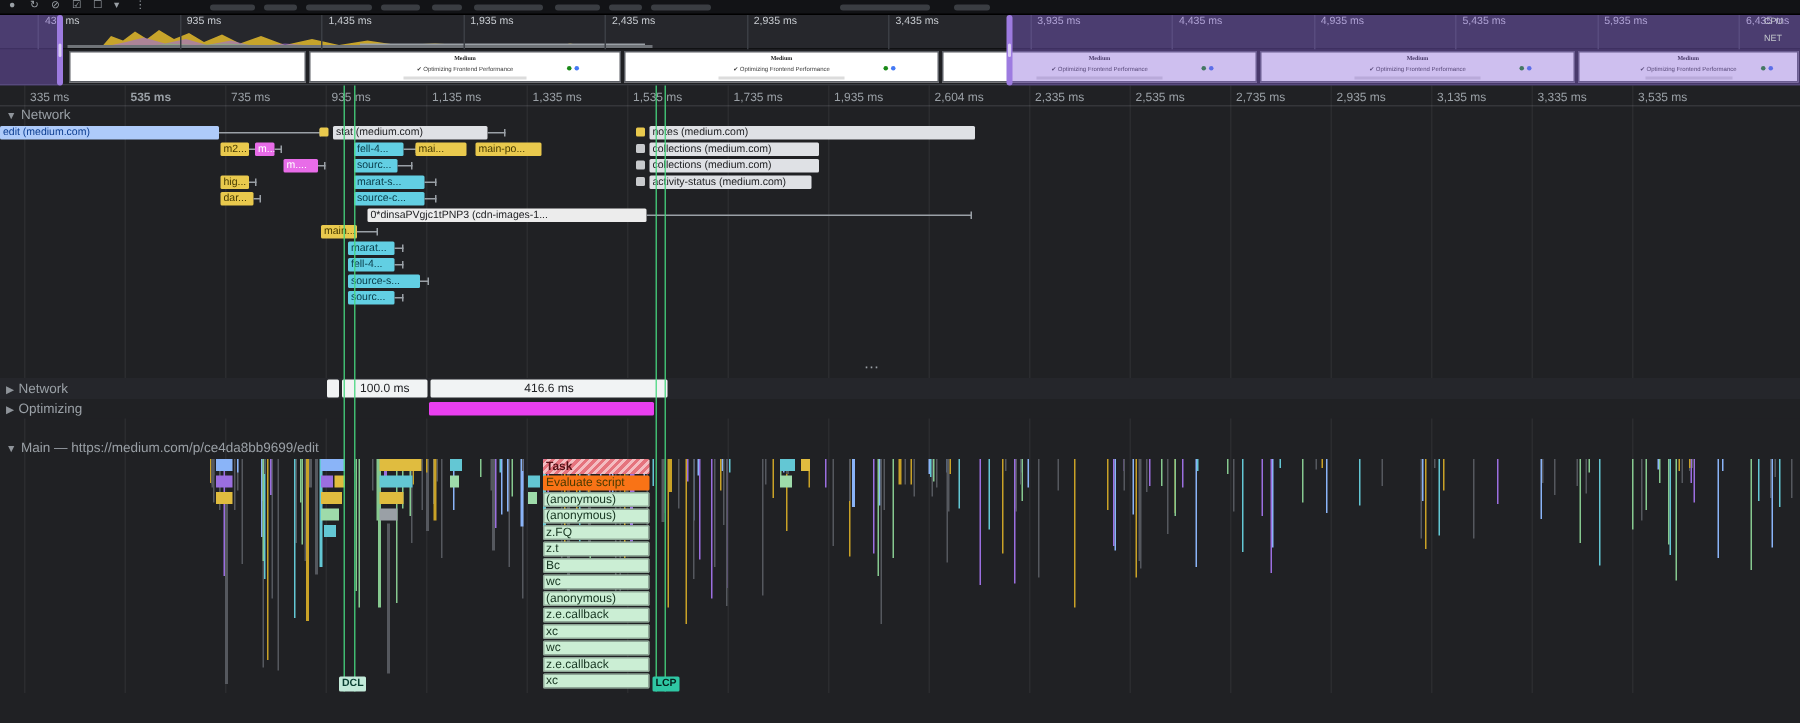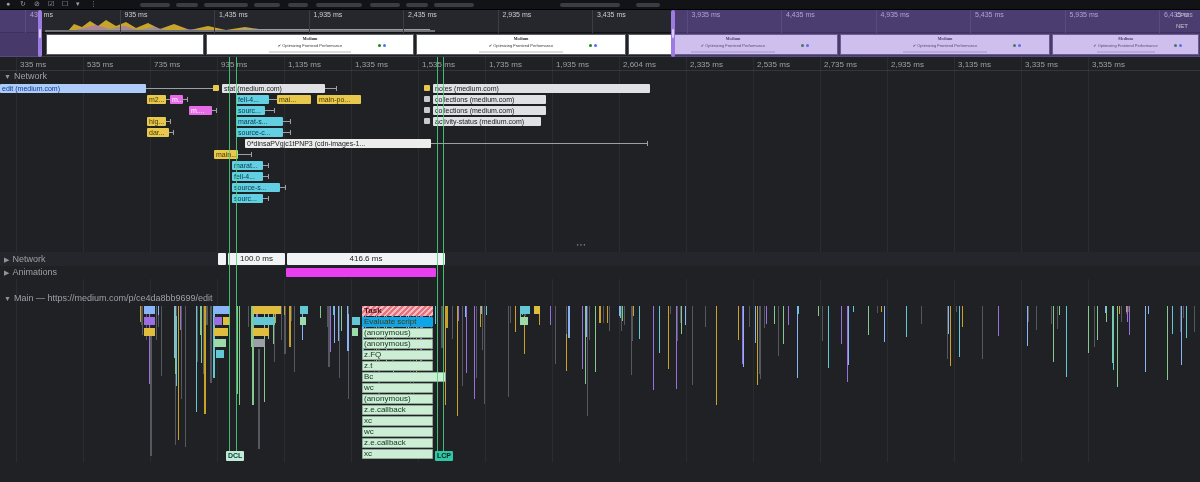--- a/index.html
+++ b/index.html
@@ -69,21 +69,21 @@
   #anim-row{left:0;top:266px;width:100%;height:13px;background:#202124}
   .anim-bar{top:2px;height:9px;background:#e93ff0;border-radius:1px}
   #ls-row{left:0;top:279px;width:100%;height:14px;background:#25262b}
   #ls-line{left:276px;top:6px;width:344px;height:2px;background:#8a63d2}
   #ls-dot{left:273px;top:5px;width:4px;height:4px;border-radius:50%;background:#b38cf0}
 
   
   #flame{left:0;top:305px;width:1200px;height:158px;overflow:hidden}
   .stk{height:10px;font-size:8px;line-height:10px;padding:0 2px;overflow:hidden;white-space:nowrap;border-radius:1px}
   .stk-task{background:repeating-linear-gradient(135deg,#e5737d 0px,#e5737d 2px,#f4bcc1 2px,#f4bcc1 4px);color:#541016;font-weight:bold}
-  .stk-script{background:#0ea5e9;color:#4a3a00}
+  .stk-script{background:#f97316;color:#4a3a00}
   .stk-fn{background:#cbeed4;color:#163420;box-shadow:inset 0 0 0 1px rgba(32,33,36,0.35)}
 
   
   .marker-line{top:57px;width:1px;height:404px;background:#46d67f;opacity:.85;z-index:40}
   .marker-badge{top:451px;height:10px;font-size:7px;font-weight:bold;line-height:10px;padding:0 2px;border-radius:1px;z-index:41}
   .badge-DCL{background:#c2ead9;color:#0a3f31}
   .badge-LCP{background:#2fc7a4;color:#05241e}
 
   
   #tabs{left:0;top:465px;width:100%;height:17px;background:#28292d;border-top:1px solid #3a3d42;padding-left:2px}
@@ -197,21 +197,21 @@
   <div class="a" id="ov-overlay-right" style="background: rgba(132, 94, 214, 0.4);"></div>
   <div class="a" id="handle-left" style="background: rgb(157, 123, 224);">
       <div class="notch"></div>
     </div>
   <div class="a" id="handle-right" style="background: rgb(157, 123, 224);">
       <div class="notch"></div>
     </div>
 
   <div class="a" id="ruler">
       <div class="ruler-label" style="position: absolute; left: 20px;">335 ms</div>
-      <div class="ruler-label" style="position: absolute; left: 87px;">535 ms</div>
+      <div class="ruler-label" style="position: absolute; left: 87px; font-weight: bold;">535 ms</div>
       <div class="ruler-label" style="position: absolute; left: 154px;">735 ms</div>
       <div class="ruler-label" style="position: absolute; left: 221px;">935 ms</div>
       <div class="ruler-label" style="position: absolute; left: 288px;">1,135 ms</div>
       <div class="ruler-label" style="position: absolute; left: 355px;">1,335 ms</div>
       <div class="ruler-label" style="position: absolute; left: 422px;">1,535 ms</div>
       <div class="ruler-label" style="position: absolute; left: 489px;">1,735 ms</div>
       <div class="ruler-label" style="position: absolute; left: 556px;">1,935 ms</div>
       <div class="ruler-label" style="position: absolute; left: 623px;">2,604 ms</div>
       <div class="ruler-label" style="position: absolute; left: 690px;">2,335 ms</div>
       <div class="ruler-label" style="position: absolute; left: 757px;">2,535 ms</div>
@@ -312,21 +312,21 @@
   <div class="a" id="splitter">⋯</div>
 
   <div class="a" id="frames-row">
     <span class="rowlab" style="top:2px"><span class="caret">▶</span><span>Network</span></span>
   <div class="frame-bar" style="position: absolute; left: 218px; width: 8px;"></div>
       <div class="frame-bar" style="position: absolute; left: 228px; width: 57px;">100.0 ms</div>
       <div class="frame-bar" style="position: absolute; left: 287px; width: 158px;">416.6 ms</div>
     </div>
 
   <div class="a" id="anim-row">
-    <span class="rowlab" style="top:1px"><span class="caret">▶</span><span>Animations</span></span>
+    <span class="rowlab" style="top:1px"><span class="caret">▶</span><span>Optimizing</span></span>
   <div class="anim-bar" style="position: absolute; left: 286px; width: 150px; background: rgb(233, 63, 240);"></div>
     </div>
 
 
   <div class="a" id="main-header">
     <span class="caret">▼</span><span>Main — https://medium.com/p/ce4da8bb9699/edit</span>
   </div>
   <div class="a" id="flame">
       <div style="position: absolute; left: 175.014px; top: 1px; width: 1px; height: 139.44px; background: rgb(85, 88, 94);"></div>
       <div style="position: absolute; left: 197.47px; top: 1px; width: 1px; height: 56.0365px; background: rgb(85, 88, 94);"></div>
@@ -584,21 +584,21 @@
       <div style="position: absolute; left: 520px; top: 12px; width: 8px; height: 8px; background: rgb(158, 219, 170);"></div>
       <div style="position: absolute; left: 534px; top: 1px; width: 6px; height: 8px; background: rgb(224, 188, 63);"></div>
       <div style="position: absolute; left: 352px; top: 12px; width: 8px; height: 8px; background: rgb(99, 199, 212);"></div>
       <div style="position: absolute; left: 352px; top: 23px; width: 6px; height: 8px; background: rgb(158, 219, 170);"></div>
       <div class="stk stk-task" style="position: absolute; left: 362px; width: 71px; top: 1px;">Task</div>
       <div class="stk stk-script" style="position: absolute; left: 362px; width: 71px; top: 12px;">Evaluate script</div>
       <div class="stk stk-fn" style="position: absolute; left: 362px; width: 71px; top: 23px;">(anonymous)</div>
       <div class="stk stk-fn" style="position: absolute; left: 362px; width: 71px; top: 34px;">(anonymous)</div>
       <div class="stk stk-fn" style="position: absolute; left: 362px; width: 71px; top: 45px;">z.FQ</div>
       <div class="stk stk-fn" style="position: absolute; left: 362px; width: 71px; top: 56px;">z.t</div>
-      <div class="stk stk-fn" style="position: absolute; left: 362px; width: 84px; top: 67px;">Bc</div>
+      <div class="stk stk-fn" style="position: absolute; left: 362px; width: 71px; top: 67px;">Bc</div>
       <div class="stk stk-fn" style="position: absolute; left: 362px; width: 71px; top: 78px;">wc</div>
       <div class="stk stk-fn" style="position: absolute; left: 362px; width: 71px; top: 89px;">(anonymous)</div>
       <div class="stk stk-fn" style="position: absolute; left: 362px; width: 71px; top: 100px;">z.e.callback</div>
       <div class="stk stk-fn" style="position: absolute; left: 362px; width: 71px; top: 111px;">xc</div>
       <div class="stk stk-fn" style="position: absolute; left: 362px; width: 71px; top: 122px;">wc</div>
       <div class="stk stk-fn" style="position: absolute; left: 362px; width: 71px; top: 133px;">z.e.callback</div>
       <div class="stk stk-fn" style="position: absolute; left: 362px; width: 71px; top: 144px;">xc</div>
     </div>
 
   <div id="markers">

